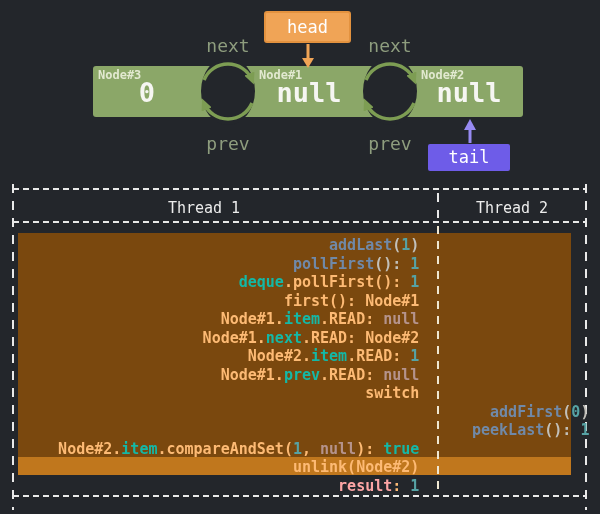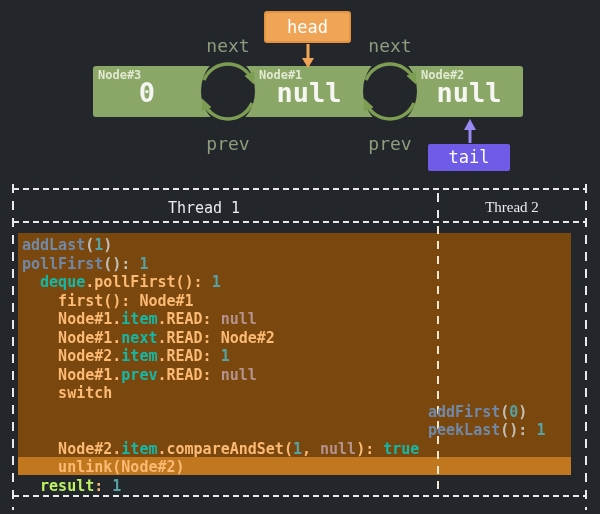--- a/index.html
+++ b/index.html
@@ -16,38 +16,38 @@
   #dash-mid{left:13px;top:221px;width:574px;}
   #dash-bottom{left:13px;top:495px;width:574px;}
   #border-left{left:12px;top:184px;height:326px;}
   #border-right{left:585px;top:184px;height:326px;}
   #divider-header{left:437px;top:193px;height:25px;}
   #divider-body{left:437px;top:226px;height:268px;
          background:repeating-linear-gradient(180deg,#efe7d2 0 8px,transparent 8px 15px);}
 
   .th{position:absolute;top:199px;transform:translateX(-50%);
       font:15px "DejaVu Sans Mono",monospace;color:#ececec;white-space:nowrap;}
-  #th1{left:204px;} #th2{left:512px;font-family:Liberation Serif, serif;}
+  #th1{left:204px;} #th2{left:512px;}
 
   #brown-block{position:absolute;left:18px;top:233px;width:553px;height:242px;background:#7a480e;}
   #highlight-row{position:absolute;left:18px;top:457px;width:553px;height:18px;background:#c0771d;}
 
   pre.code{position:absolute;top:236px;margin:0;font:bold 15px "DejaVu Sans Mono",monospace;
            line-height:18.5px;color:#e8e2d6;}
-  #code-t1{left:22px;} #code-t2{left:428px;}
-  .ln{min-height:18.5px;white-space:pre;}
+  #code-t1{left:22px;} #code-t2{left:472px;}
+  .ln{min-height:18.5px;white-space:pre;text-align:right;}
 
   .c-plain{color:#fdba74}
   .c-fn{color:#7089a8}
   .c-num{color:#56a2a4}
   .c-pink{color:#14b8a6}
   .c-null{color:#b5938c}
   .c-true{color:#14b8a6}
   .c-dim{color:#c2c0ba}
-  .c-res{color:#bef264}
+  .c-res{color:#fca5a5}
 </style>
 </head>
 <body>
 
 <div class="stage">
 
   
   <svg width="600" height="185" viewBox="0 0 600 185">
     <defs>
       <marker id="arrG" markerUnits="userSpaceOnUse" markerWidth="12" markerHeight="11" refX="7" refY="5.5" orient="auto">

